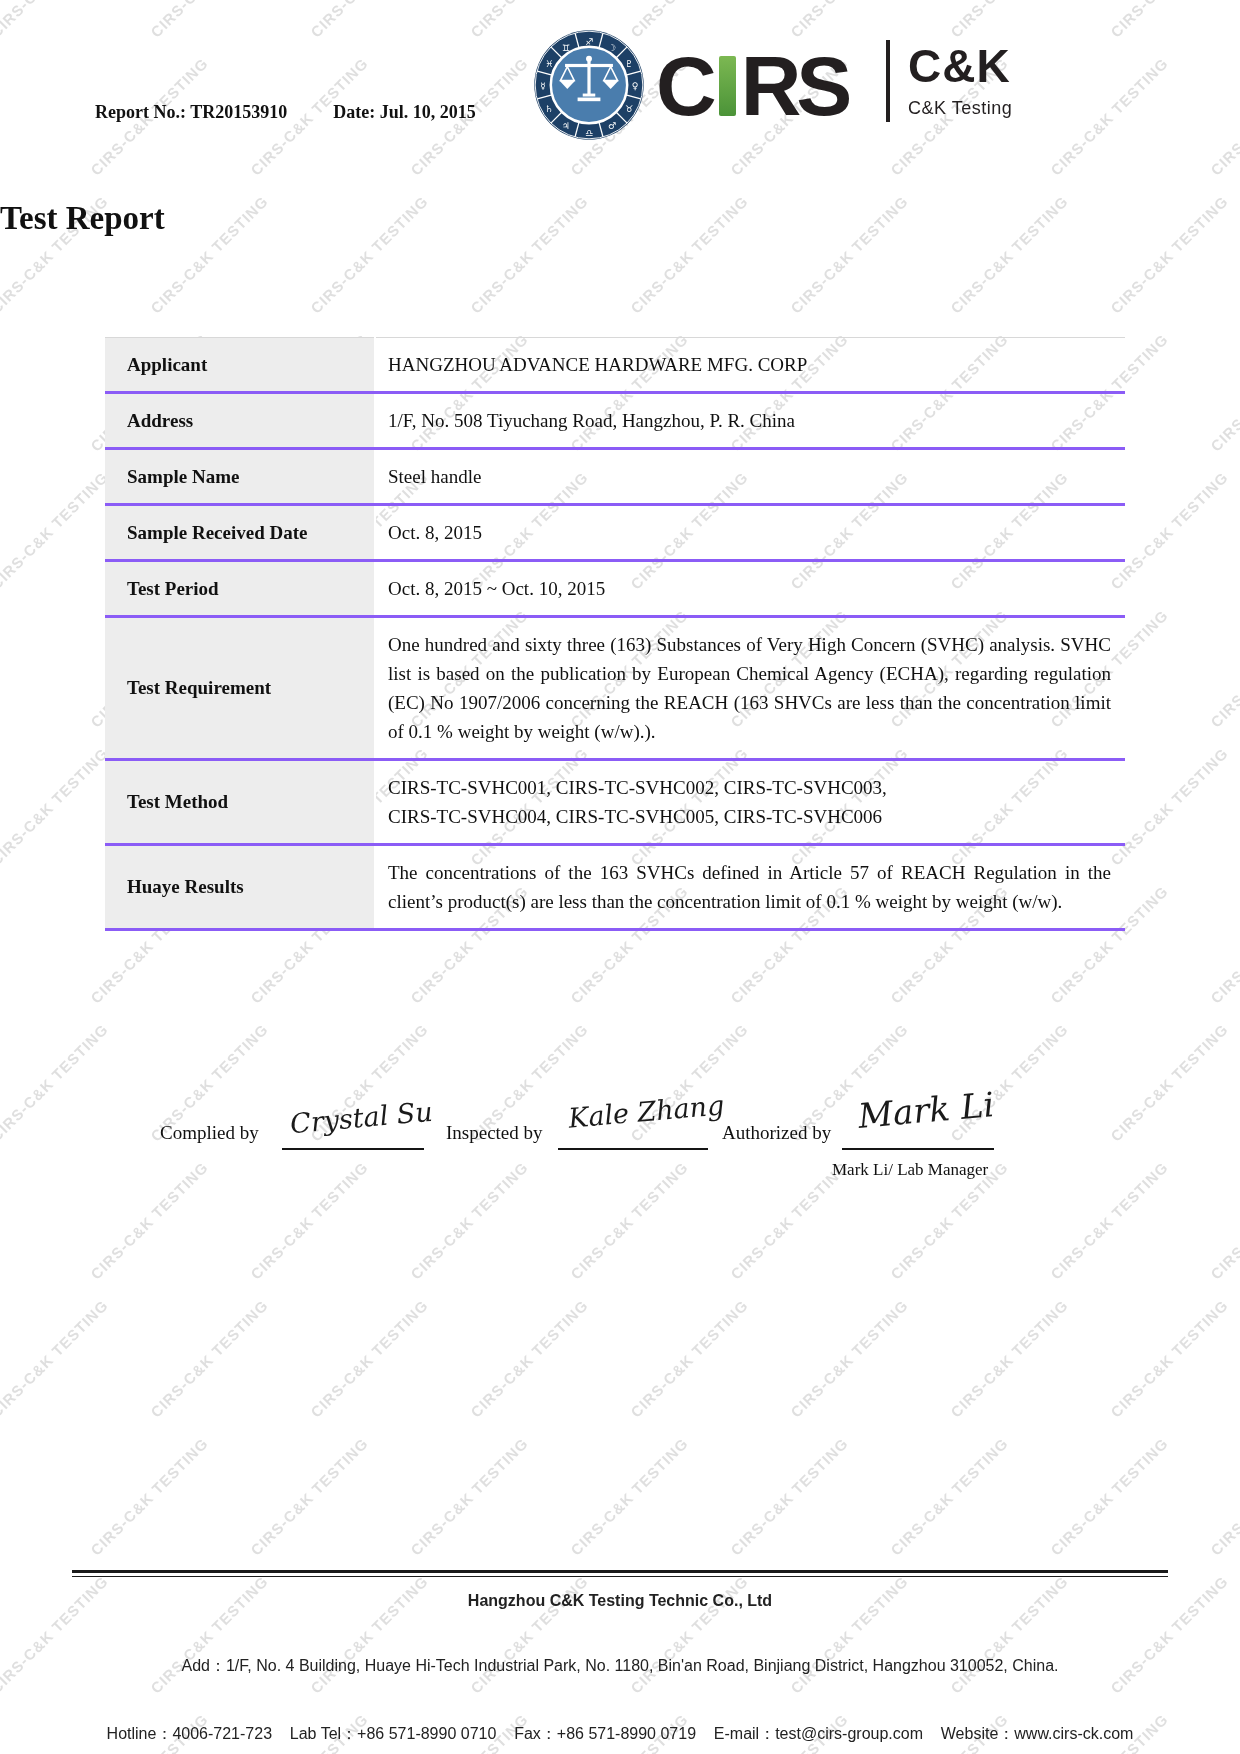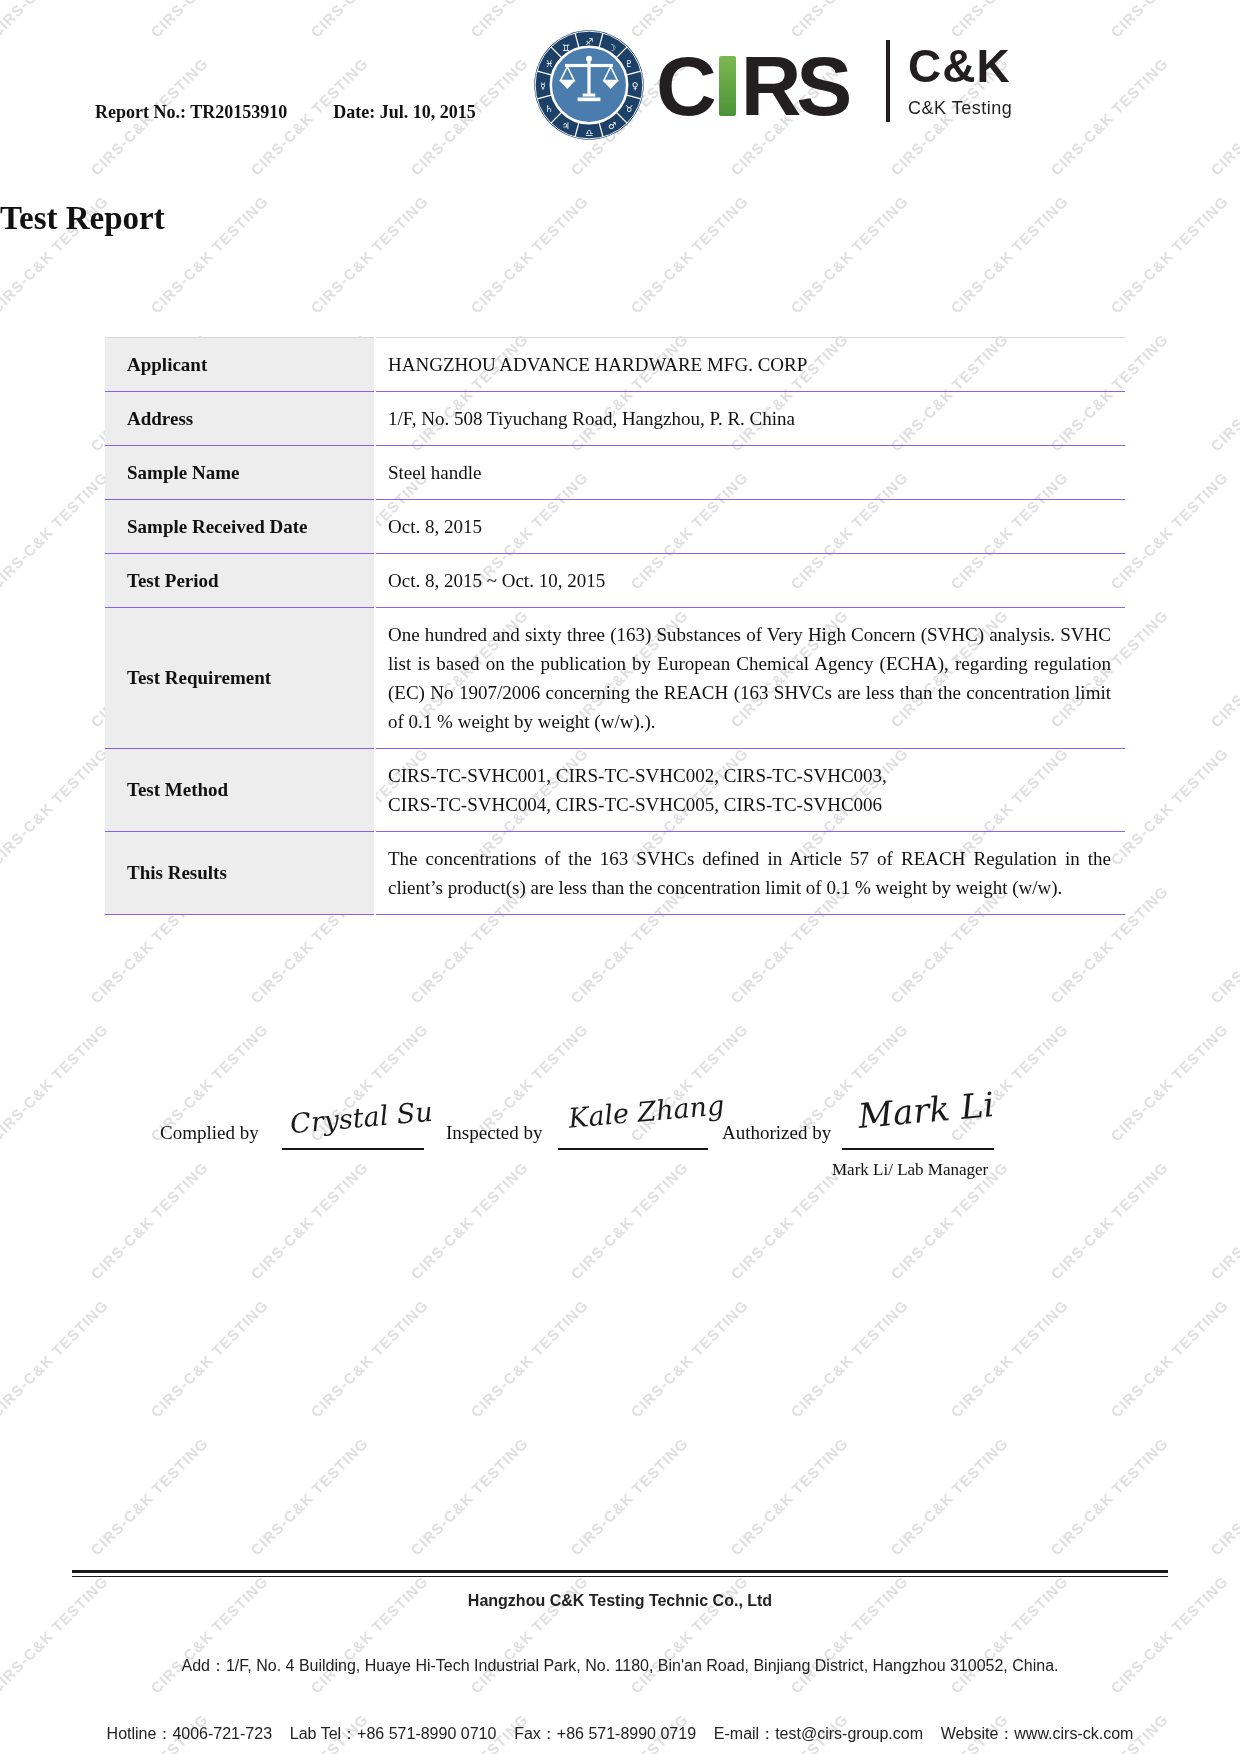--- a/index.html
+++ b/index.html
@@ -33,21 +33,21 @@
   .logo-divider{position:absolute; left:886px; top:40px; width:4px; height:82px; background:#231f20;}
   .ck{position:absolute; left:908px; top:42px; font-family:"Liberation Sans", sans-serif; color:#231f20;}
   .ck .big{font-size:46px; font-weight:bold; line-height:48px; letter-spacing:1px;}
   .ck .small{font-size:18px; margin-top:8px; letter-spacing:.5px;}
   
   .title{position:absolute; left:0; top:200px; width:1096px; text-align:left;
     font-size:33px; font-weight:bold;}
   
   .tbl{position:absolute; left:105px; top:337px; width:1020px; border-collapse:collapse;
     border-top:1px solid #d8d8d8;}
-  .tbl td{border-bottom:1px solid #8b5cf6; font-size:19px; vertical-align:middle;}
+  .tbl td{border-bottom:3px solid #8b5cf6; font-size:19px; vertical-align:middle;}
   .tbl td.lbl{
     width:270px; background:#ededed; font-weight:bold; padding:12px 8px 12px 22px;
     border-right:2px solid #ffffff; box-sizing:border-box;
   }
   .tbl td.val{padding:12px 14px 12px 12px; line-height:29px;}
   .tbl td.val.just{text-align:justify;}
   .tbl td.val.pre{white-space:pre-line;}
   .tbl tr.single td{height:26px;}
   
   .sig-row{position:absolute; left:0; top:1100px; width:1240px; height:110px;}
@@ -277,21 +277,21 @@
       <tr>
         <td class="lbl">Test Requirement</td>
         <td class="val just">One hundred and sixty three (163) Substances of Very High Concern (SVHC) analysis. SVHC list is based on the publication by European Chemical Agency (ECHA), regarding regulation (EC) No 1907/2006 concerning the REACH (163 SHVCs are less than the concentration limit of 0.1 % weight by weight (w/w).).</td>
       </tr>
       <tr>
         <td class="lbl">Test Method</td>
         <td class="val pre">CIRS-TC-SVHC001, CIRS-TC-SVHC002, CIRS-TC-SVHC003,
 CIRS-TC-SVHC004, CIRS-TC-SVHC005, CIRS-TC-SVHC006</td>
       </tr>
       <tr>
-        <td class="lbl">This Results</td>
+        <td class="lbl">Huaye Results</td>
         <td class="val just">The concentrations of the 163 SVHCs defined in Article 57 of REACH Regulation in the client’s product(s) are less than the concentration limit of 0.1 % weight by weight (w/w).</td>
       </tr>
     </tbody>
       </table>
 
     <div class="sig-row">
       <span class="sig-label" style="left:160px">Complied by</span>
       <span class="sig-name" style="left:290px; top:2px">Crystal Su</span>
       <span class="sig-line" style="left:282px; width:142px"></span>
 

